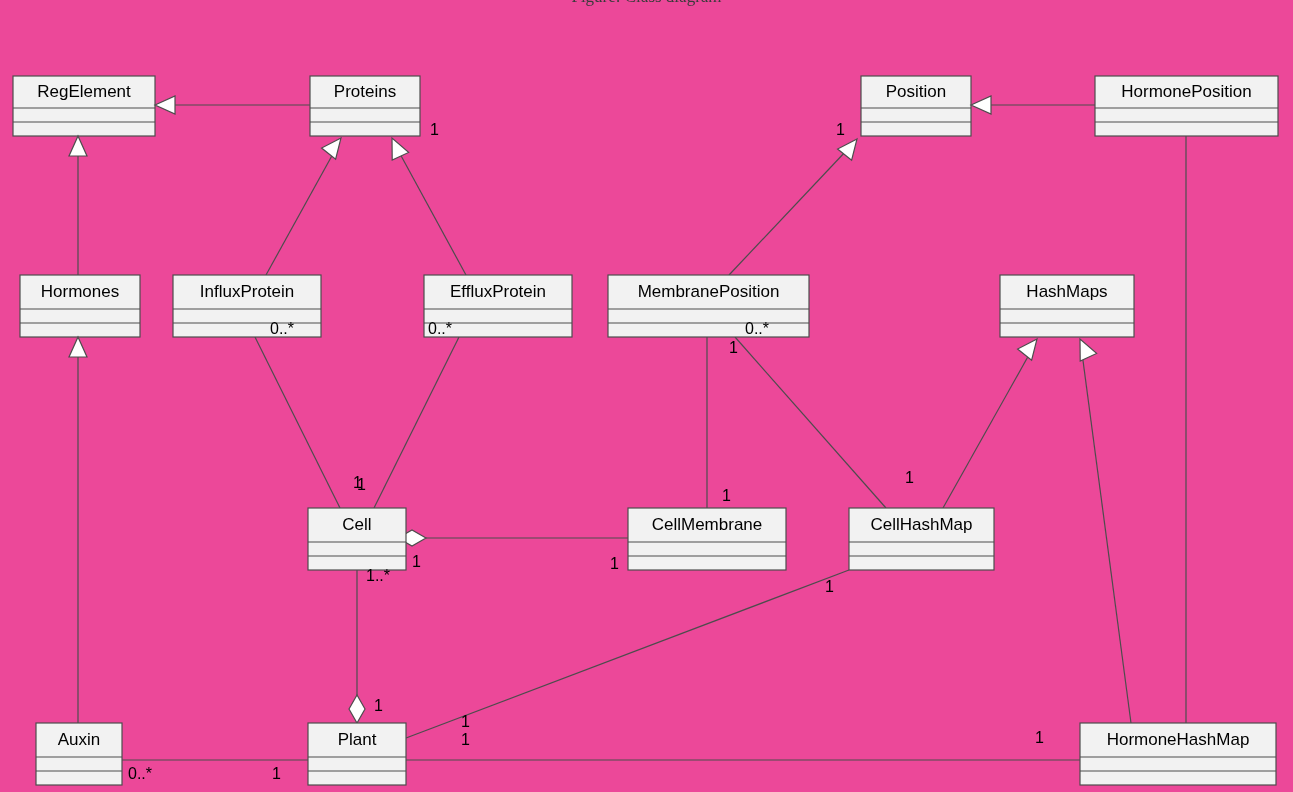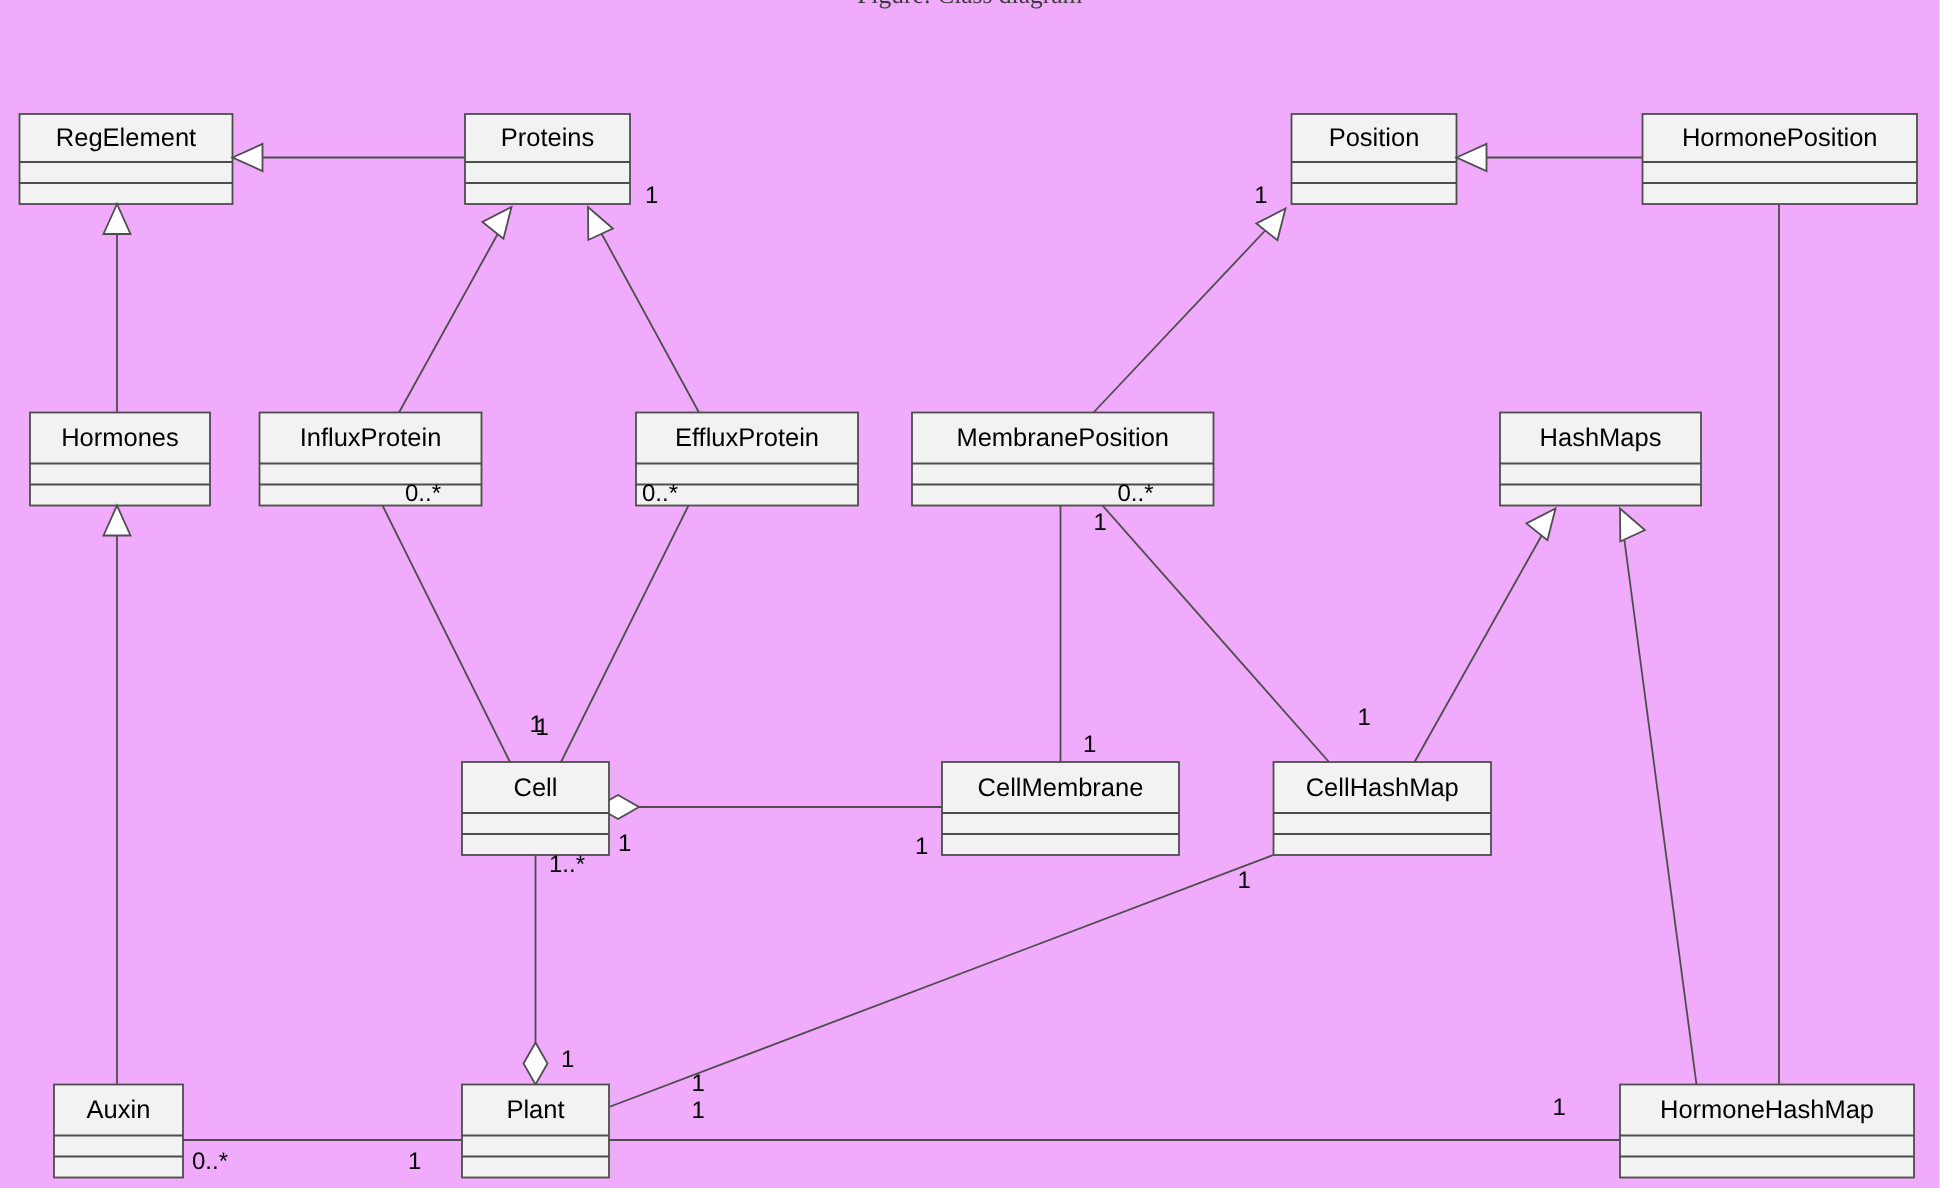--- a/index.html
+++ b/index.html
@@ -2,21 +2,21 @@
 <html><head>
 <meta charset="utf-8">
 <title>UML Class Diagram</title>
 <style>
   html,body{margin:0;padding:0;background:#ffffff;}
   body{
     width:1293px;height:792px;overflow:hidden;
     font-family:"Liberation Sans", sans-serif;
     color:#000000;
   }
-  #diagram-root{position:relative;width:1293px;height:792px;background:#f0abfc;}
+  #diagram-root{position:relative;width:1293px;height:792px;background:#ec4899;}
   svg#uml-canvas{display:block;width:1293px;height:792px;}
 
   .cls-box-frame{
     fill:#f2f2f2;
     stroke:#4d4d4d;
     stroke-width:1.2;
   }
   .cls-box-divider{
     stroke:#4d4d4d;
     stroke-width:1.2;

